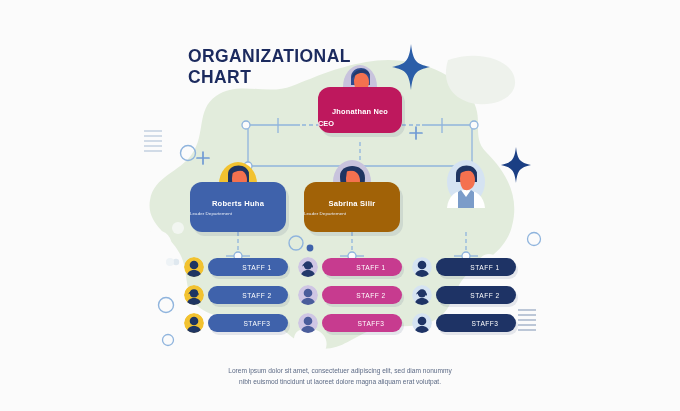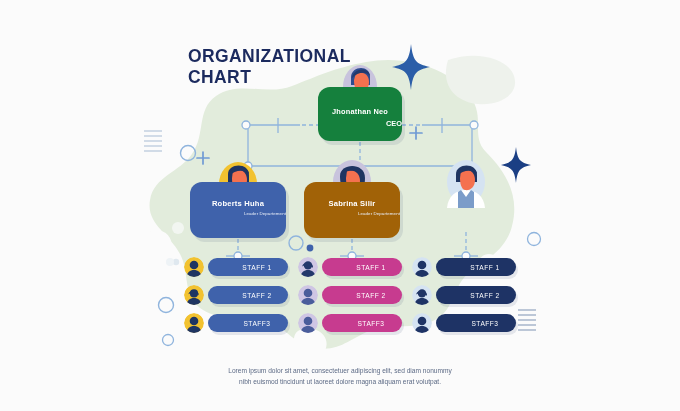--- a/index.html
+++ b/index.html
@@ -21,32 +21,32 @@
   #title .l2{display:block;}
   .card{
     position:absolute;border-radius:12px;
     box-shadow:3px 4px 0 rgba(30,50,100,.10);
   }
   .card .nm{
     position:absolute;left:0;right:0;text-align:center;
     color:#ffffff;font-weight:bold;letter-spacing:.2px;
   }
   .card .rl{
-    position:absolute;left:0;right:0;text-align:right;
-    color:#e9eef8;font-weight:normal;padding-left:6px;
-  }
-
-  
-  #ceo-card{left:318px;top:87px;width:84px;height:54px;background:#15803d;}
+    position:absolute;left:0;right:0;text-align:left;
+    color:#e9eef8;font-weight:normal;
+  }
+
+  
+  #ceo-card{left:318px;top:87px;width:84px;height:46px;background:#be185d;}
   #ceo-card .nm{top:20px;font-size:7.4px;}
   #ceo-card .rl{top:32px;font-size:7.4px;color:#ffffff;font-weight:bold;}
   #ceo-avatar{position:absolute;left:336px;top:53px;width:48px;height:58px;}
 
   
-  .mgr-card{width:96px;height:56px;}
+  .mgr-card{width:96px;height:50px;}
   .mgr-card .nm{top:17px;font-size:7.6px;}
   .mgr-card .rl{top:29px;font-size:4.4px;letter-spacing:.1px;}
   #mgr0-card{left:190px;top:182px;background:#3f62ab;}
   #mgr1-card{left:304px;top:182px;background:#a16207;}
   #mgr2-card{left:418px;top:182px;background:#1e3365;}
   .mgr-avatar{position:absolute;width:54px;height:56px;top:152px;}
   #mgr0-avatar{left:211px;}
   #mgr1-avatar{left:325px;}
   #mgr2-avatar{left:439px;}
 

